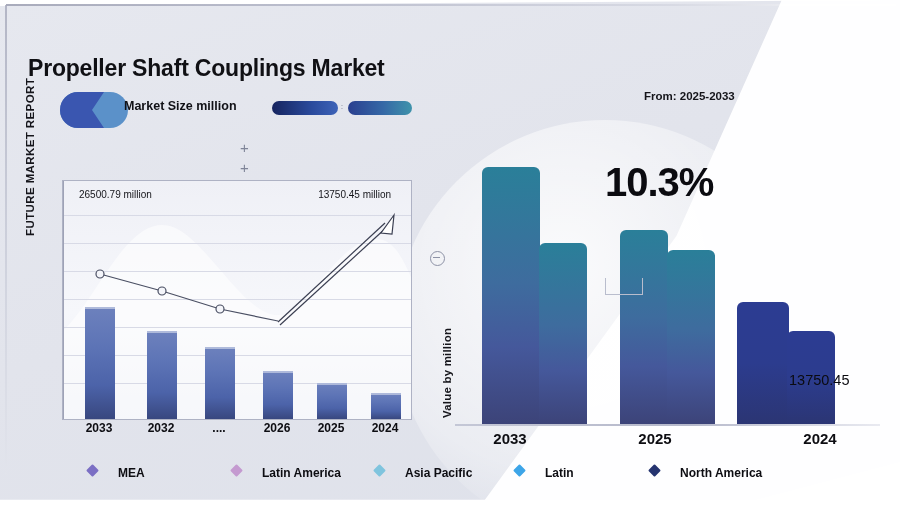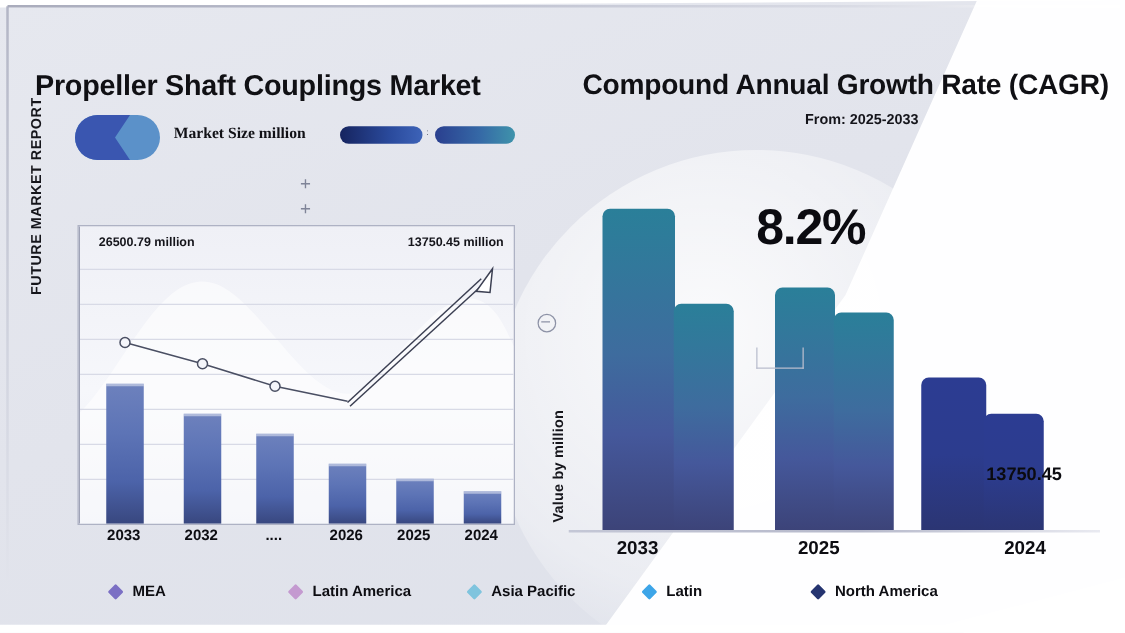--- a/index.html
+++ b/index.html
@@ -91,26 +91,25 @@
   }
 
   
   .hex-badge {
     position: absolute;
     left: 60px; top: 92px;
     width: 68px; height: 36px;
   }
   .legend-caption {
     position: absolute;
-    left: 139px; top: 99px;
+    left: 124px; top: 99px;
     font-size: 12.5px;
     font-weight: bold;
     color: #111116;
     white-space: nowrap;
-    font-family: Liberation Serif, serif;
   }
   .pill {
     position: absolute;
     top: 101px;
     height: 14px;
     border-radius: 7px;
   }
   .pill-a {
     left: 272px; width: 66px;
     background: linear-gradient(90deg, #16245f 0%, #2a4a9c 60%, #3d63b8 100%);
@@ -158,26 +157,26 @@
   .y-axis-line {
     position: absolute;
     left: 0; top: 0;
     width: 1px; height: 100%;
     background: #9ea2b6;
   }
   .lbl-top {
     position: absolute;
     top: 8px;
     font-size: 10px;
-    font-weight: bold;
+    font-weight: normal;
     color: #14141a;
     white-space: nowrap;
   }
   .lbl-top-left  { left: 16px; }
-  .lbl-top-right { right: 8px; }
+  .lbl-top-right { right: 20px; }
 
   .bar-left {
     position: absolute;
     bottom: 0;
     background: linear-gradient(180deg, #6d81bd 0%, #5d74b6 35%, #4c63a9 70%, #38477f 100%);
   }
   .bar-left::after {
     content: "";
     position: absolute;
     left: 0; top: 0;
@@ -280,21 +279,21 @@
     left: 640px; top: 212px;
     font-size: 12.5px;
     font-weight: bold;
     color: #14141a;
     white-space: nowrap;
   }
   .value-callout {
     position: absolute;
     left: 789px; top: 372px;
     font-size: 14.5px;
-    font-weight: bold;
+    font-weight: normal;
     color: #0b0b10;
     white-space: nowrap;
   }
   .bracket {
     position: absolute;
     left: 605px; top: 278px;
     width: 36px; height: 16px;
     border-left: 1.5px solid #b9bdcd;
     border-bottom: 1.5px solid #b9bdcd;
     border-right: 1.5px solid #b9bdcd;
@@ -302,22 +301,22 @@
 
   
   .legend-bottom {
     position: absolute;
     left: 0; top: 462px;
     width: 900px; height: 28px;
   }
   .legend-item {
     position: absolute;
     display: flex;
-    align-items: center;
-    gap: 9px;
+    align-items: flex-start;
+    gap: 21px;
     white-space: nowrap;
   }
   .legend-diamond {
     width: 9px; height: 9px;
     transform: rotate(45deg);
     border-radius: 1px;
   }
   .legend-text {
     font-size: 12px;
     font-weight: bold;
@@ -395,40 +394,39 @@
       <span style="left: 99px;">2032</span>
       <span style="left: 157px;">....</span>
       <span style="left: 215px;">2026</span>
       <span style="left: 269px;">2025</span>
       <span style="left: 323px;">2024</span>
     </div>
 
   <div class="minus-circle"></div>
   <div class="axis-title-right">Value by million</div>
 
-  <div class="title-right">Compound Annual Growth Rate (CAGR)</div>
   <div class="subtitle-right">From: 2025-2033</div>
 
   <div class="chart-right" id="right-bars">
       <div class="bar-right grad-teal" style="left: 22px; width: 58px; height: 258px;"></div>
       <div class="bar-right grad-teal" style="left: 79px; width: 48px; height: 182px;"></div>
       <div class="bar-right grad-teal" style="left: 160px; width: 48px; height: 195px;"></div>
       <div class="bar-right grad-teal" style="left: 207px; width: 48px; height: 175px;"></div>
       <div class="bar-right grad-navy" style="left: 277px; width: 52px; height: 123px;"></div>
       <div class="bar-right grad-navy" style="left: 327px; width: 48px; height: 94px;"></div>
     </div>
   <div class="bracket"></div>
   <div class="baseline-right"></div>
   <div class="xlabels-right" id="right-xlabels">
       <span style="left: 510px;">2033</span>
       <span style="left: 655px;">2025</span>
       <span style="left: 820px;">2024</span>
     </div>
 
-  <div class="pct-value">8.2%</div>
+  <div class="pct-value">10.3%</div>
   <div class="value-callout">13750.45</div>
 
   <div class="bg-bottom-white"></div>
 
   <div class="legend-bottom" id="bottom-legend">
       <div class="legend-item" style="left: 88px; top: 4px;">
         <span class="legend-diamond" style="background: rgb(123, 111, 196);"></span>
         <span class="legend-text">MEA</span>
       </div>
       <div class="legend-item" style="left: 232px; top: 4px;">

